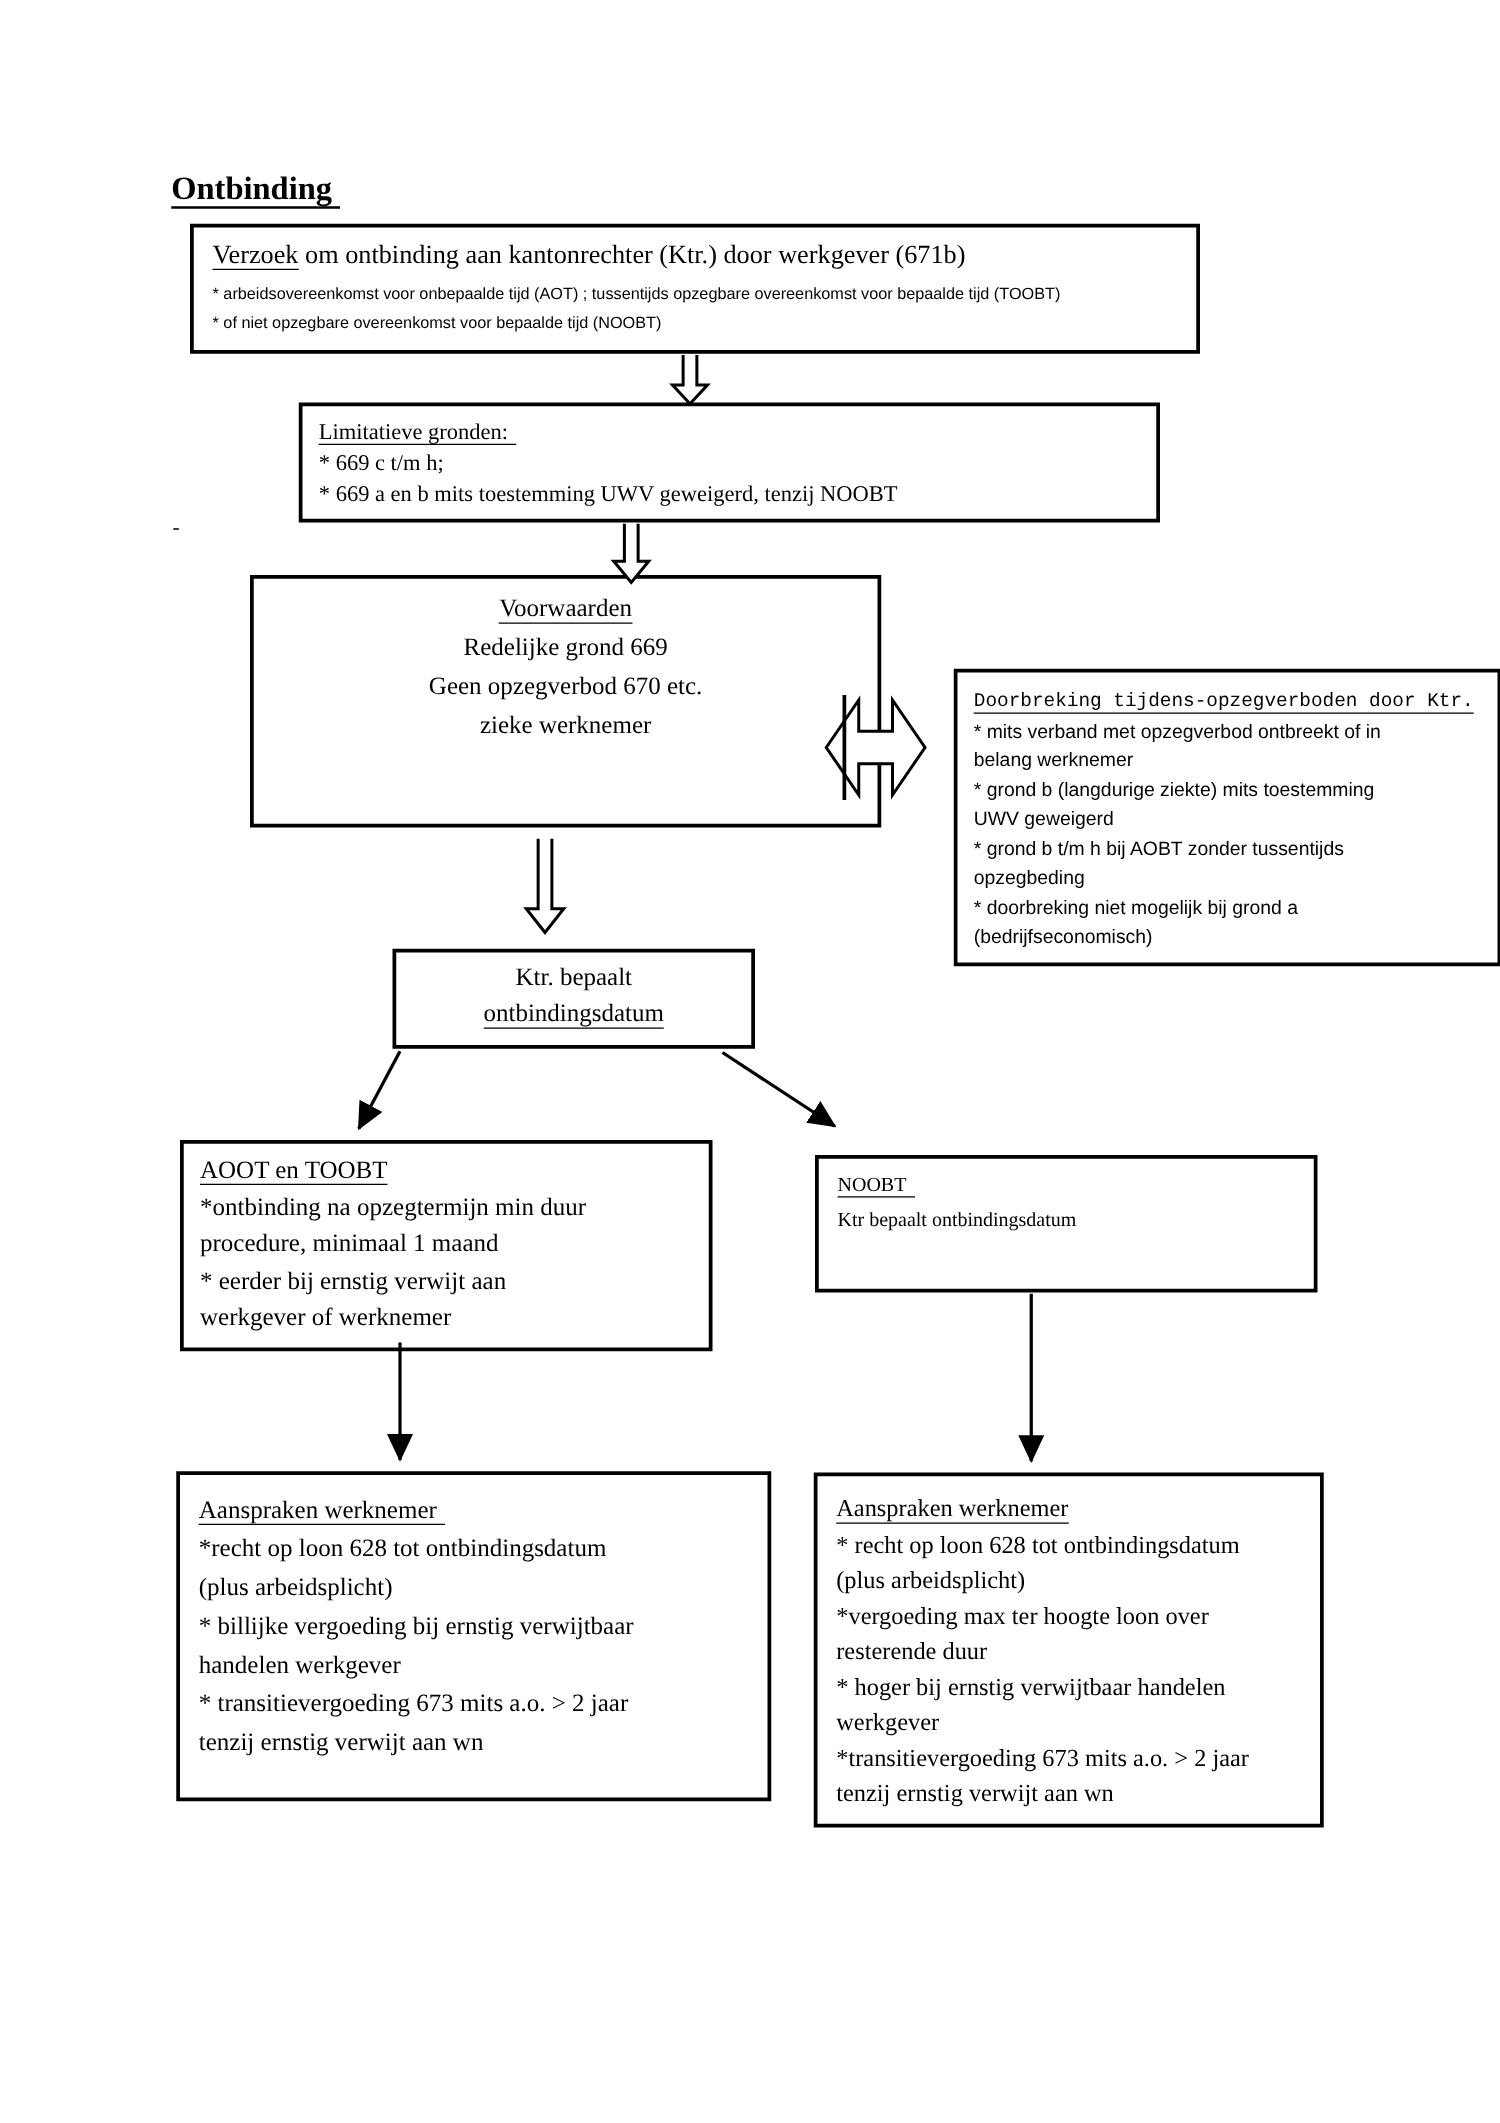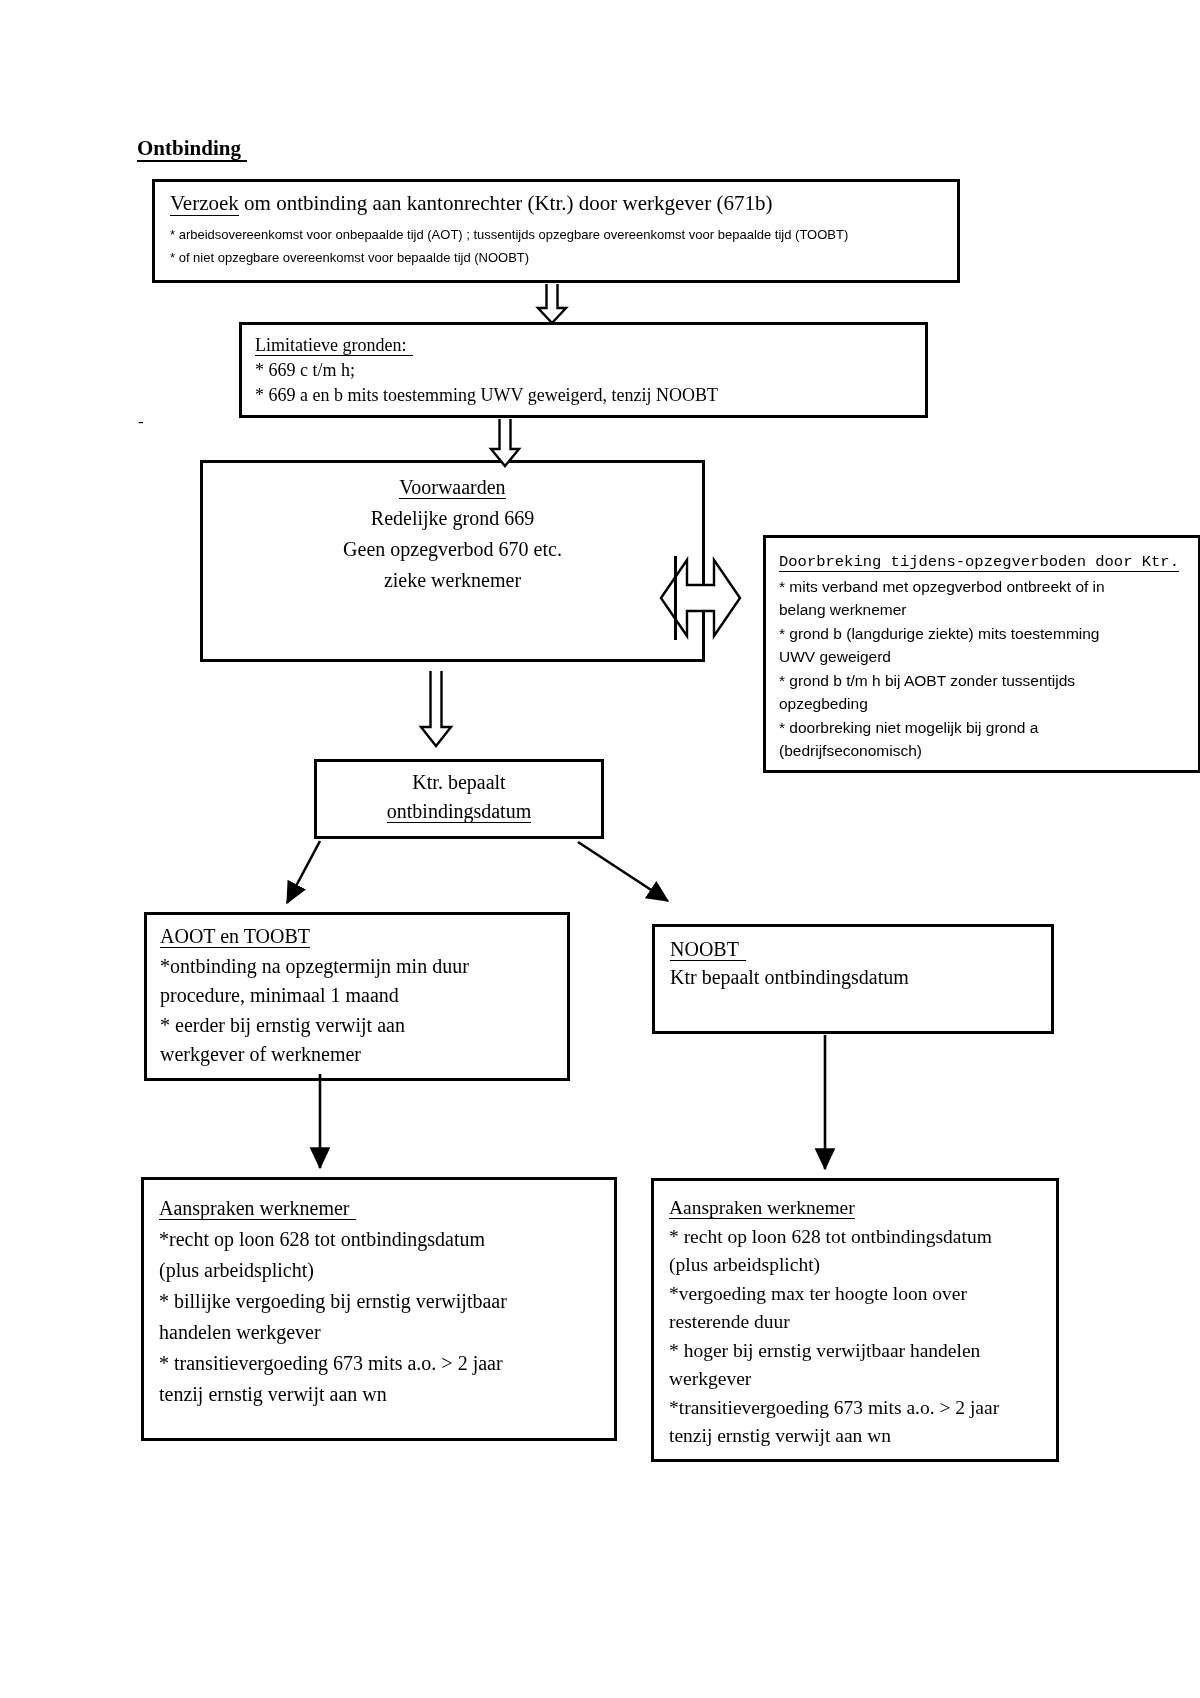--- a/index.html
+++ b/index.html
@@ -9,21 +9,21 @@
   }
   .box{
     position:absolute;background:#ffffff;border:3px solid #000;
     box-sizing:border-box;z-index:2;margin-left:28px;
   }
   .u{border-bottom:1.6px solid #000;padding-bottom:0px;}
   .u-sp{padding-right:7px;} 
   .ln{white-space:nowrap;}
 
   #page-title{
-    position:absolute;left:137px;top:136px;font-size:21px;font-weight:bold;z-index:2;text-align:right;
+    position:absolute;left:137px;top:136px;font-size:26px;font-weight:bold;z-index:2;text-align:right;
   }
   #page-title .u{border-bottom:2px solid #000;padding-right:6px;}
 
   
   #box-verzoek{left:124px;top:179px;width:808px;height:104px;padding:7px 15px;}
   #box-verzoek .head{font-size:21px;margin:2px 0 7px 0;white-space:nowrap;}
   #box-verzoek .bullets{font-family:"Liberation Sans",sans-serif;font-size:13px;}
   #box-verzoek .bullets .ln{line-height:23px;}
 
   
@@ -48,21 +48,21 @@
   
   #box-ktr{left:286px;top:759px;width:290px;height:80px;padding-top:6px;
     text-align:center;font-size:20px;}
   #box-ktr div{line-height:29px;}
 
   
   #box-aoot{left:116px;top:912px;width:426px;height:169px;padding:7px 13px;font-size:20px;}
   #box-aoot .ln, #box-aoot .head{line-height:29.5px;}
 
   
-  #box-noobt{left:624px;top:924px;width:402px;height:110px;padding:8px 15px;font-size:20px;}
+  #box-noobt{left:624px;top:924px;width:402px;height:110px;padding:8px 15px;font-size:16px;}
   #box-noobt div{line-height:28px;}
 
   
   #box-aanspraken-links{left:113px;top:1177px;width:476px;height:264px;padding:13px 15px;font-size:20px;}
   #box-aanspraken-links .ln, #box-aanspraken-links .head{line-height:31px;}
 
   
   #box-aanspraken-rechts{left:623px;top:1178px;width:408px;height:284px;padding:13px 15px;font-size:19.5px;}
   #box-aanspraken-rechts .ln, #box-aanspraken-rechts .head{line-height:28.5px;}
 

